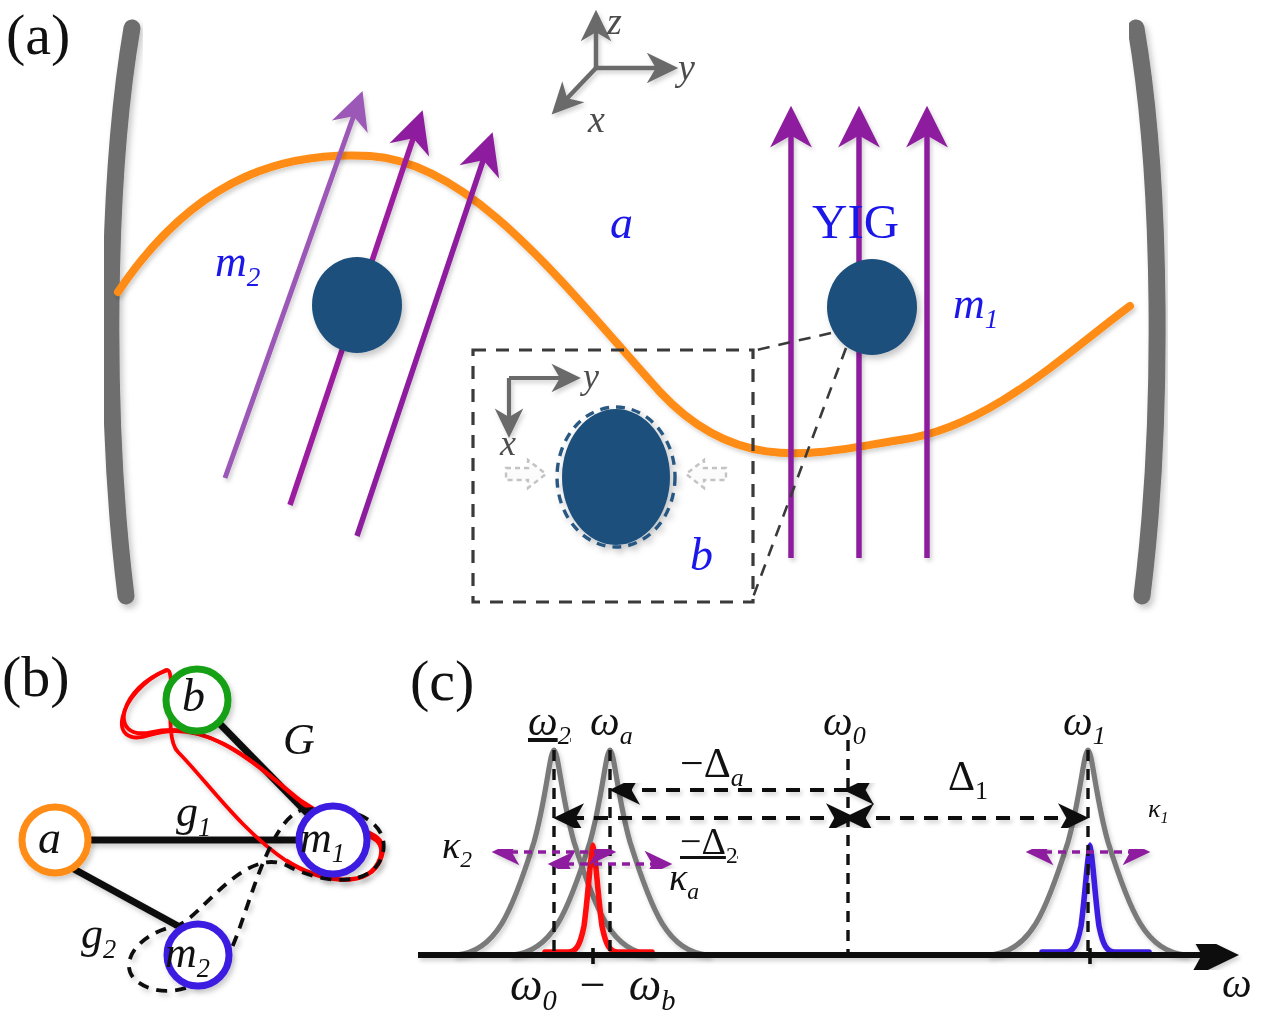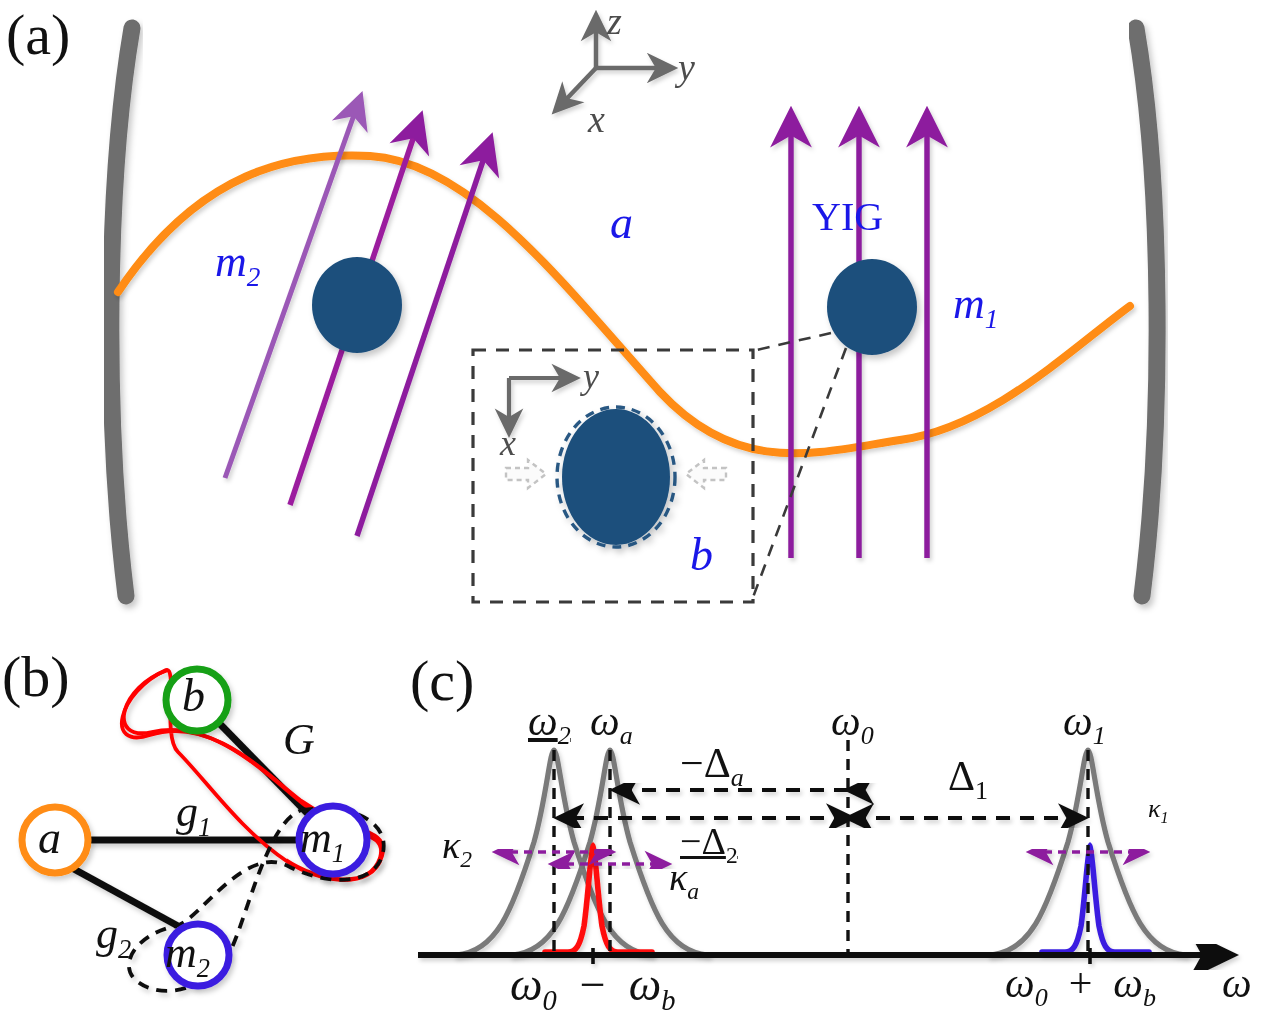--- a/index.html
+++ b/index.html
@@ -113,21 +113,21 @@
     <g>
       <path d="M726,468 L704,468 L704,460 L686,474 L704,488 L704,480 L726,480 Z" fill="#fbfbfb" stroke="#c3c3c3" stroke-width="2.4" stroke-dasharray="5 4"></path>
     </g>
   </svg>
 
   <div class="lbl lbl-gray" style="left:678px;top:48px;font-size:38px;">y</div>
   <div class="lbl lbl-gray" style="left:607px;top:2px;font-size:38px;">z</div>
   <div class="lbl lbl-gray" style="left:588px;top:100px;font-size:38px;">x</div>
 
   <div class="lbl lbl-blue" style="left:610px;top:200px;font-size:46px;">a</div>
-  <div class="lbl lbl-blue upright" style="left:812px;top:197px;font-size:40px;">YIG</div>
+  <div class="lbl lbl-blue upright" style="left:812px;top:197px;font-size:49px;">YIG</div>
 
   <div class="lbl lbl-blue" style="left:953px;top:282px;font-size:44px;">
     <span>m</span><sub style="font-size:0.62em;">1</sub>
   </div>
   <div class="lbl lbl-blue" style="left:215px;top:240px;font-size:44px;">
     <span>m</span><sub style="font-size:0.62em;">2</sub>
   </div>
 
   <div class="lbl lbl-gray" style="left:583px;top:358px;font-size:36px;">y</div>
   <div class="lbl lbl-gray" style="left:500px;top:425px;font-size:36px;">x</div>
@@ -179,21 +179,21 @@
   <div class="lbl lbl-black" style="left:300px;top:816px;font-size:44px;">
     <span>m</span><sub style="font-size:0.6em;">1</sub>
   </div>
   <div class="lbl lbl-black" style="left:165px;top:931px;font-size:44px;">
     <span>m</span><sub style="font-size:0.6em;">2</sub>
   </div>
 
   <div class="lbl lbl-black" style="left:176px;top:790px;font-size:44px;">
     <span>g</span><sub style="font-size:0.6em;">1</sub>
   </div>
-  <div class="lbl lbl-black" style="left:96px;top:912px;font-size:44px;">
+  <div class="lbl lbl-black" style="left:81px;top:912px;font-size:44px;">
     <span>g</span><sub style="font-size:0.6em;">2</sub>
   </div>
   <div class="lbl lbl-black" style="left:283px;top:718px;font-size:44px;">G</div>
 
   <svg width="860" height="400" style="position:absolute;left:400px;top:630px;">
     <defs>
       <marker id="mk-blk" markerWidth="10" markerHeight="10" refX="7.5" refY="4.6" orient="auto">
         <path d="M0.5,0.5 L9,4.6 L0.5,8.7 L2.8,4.6 Z" fill="#111"></path>
       </marker>
       <marker id="mk-blk-s" markerWidth="9" markerHeight="9" refX="7" refY="4.2" orient="auto">
@@ -259,21 +259,21 @@
       <line x1="690" y1="318" x2="690" y2="334" stroke="#111" stroke-width="3.6"></line>
     </g>
   </svg>
 
   <div class="lbl lbl-black" style="left:528px;top:700px;font-size:42px;text-decoration:underline;">
     <span>ω</span><sub style="font-size:0.62em;">2</sub>
   </div>
   <div class="lbl lbl-black" style="left:590px;top:700px;font-size:42px;">
     <span>ω</span><sub style="font-size:0.62em;">a</sub>
   </div>
-  <div class="lbl lbl-black" style="left:823px;top:700px;font-size:42px;margin-left:8px;">
+  <div class="lbl lbl-black" style="left:823px;top:700px;font-size:42px;">
     <span>ω</span><sub style="font-size:0.62em;">0</sub>
   </div>
   <div class="lbl lbl-black" style="left:1063px;top:700px;font-size:42px;">
     <span>ω</span><sub style="font-size:0.62em;">1</sub>
   </div>
 
   <div class="lbl lbl-black upright" style="left:680px;top:742px;font-size:42px;">
     <span>−Δ</span><sub style="font-size:0.62em;font-style:italic;">a</sub>
   </div>
   <div class="lbl lbl-black upright" style="left:680px;top:822px;font-size:38px;text-decoration:underline;">
@@ -291,20 +291,15 @@
   </div>
   <div class="lbl lbl-black" style="left:1148px;top:796px;font-size:26px;">
     <span>κ</span><sub style="font-size:0.62em;">1</sub>
   </div>
 
   <div class="lbl lbl-black" style="left:510px;top:962px;font-size:46px;">
     <span>ω</span><sub style="font-size:0.62em;">0</sub>
     <span class="upright">&nbsp;−&nbsp;</span>
     <span>ω</span><sub style="font-size:0.62em;">b</sub>
   </div>
-  <div class="lbl lbl-black" style="left:1005px;top:962px;font-size:42px;">
-    <span>ω</span><sub style="font-size:0.62em;">0</sub>
-    <span class="upright">&nbsp;+&nbsp;</span>
-    <span>ω</span><sub style="font-size:0.62em;">b</sub>
-  </div>
   <div class="lbl lbl-black" style="left:1222px;top:962px;font-size:42px;">ω</div>
 
 </div>
 
 </body></html>

